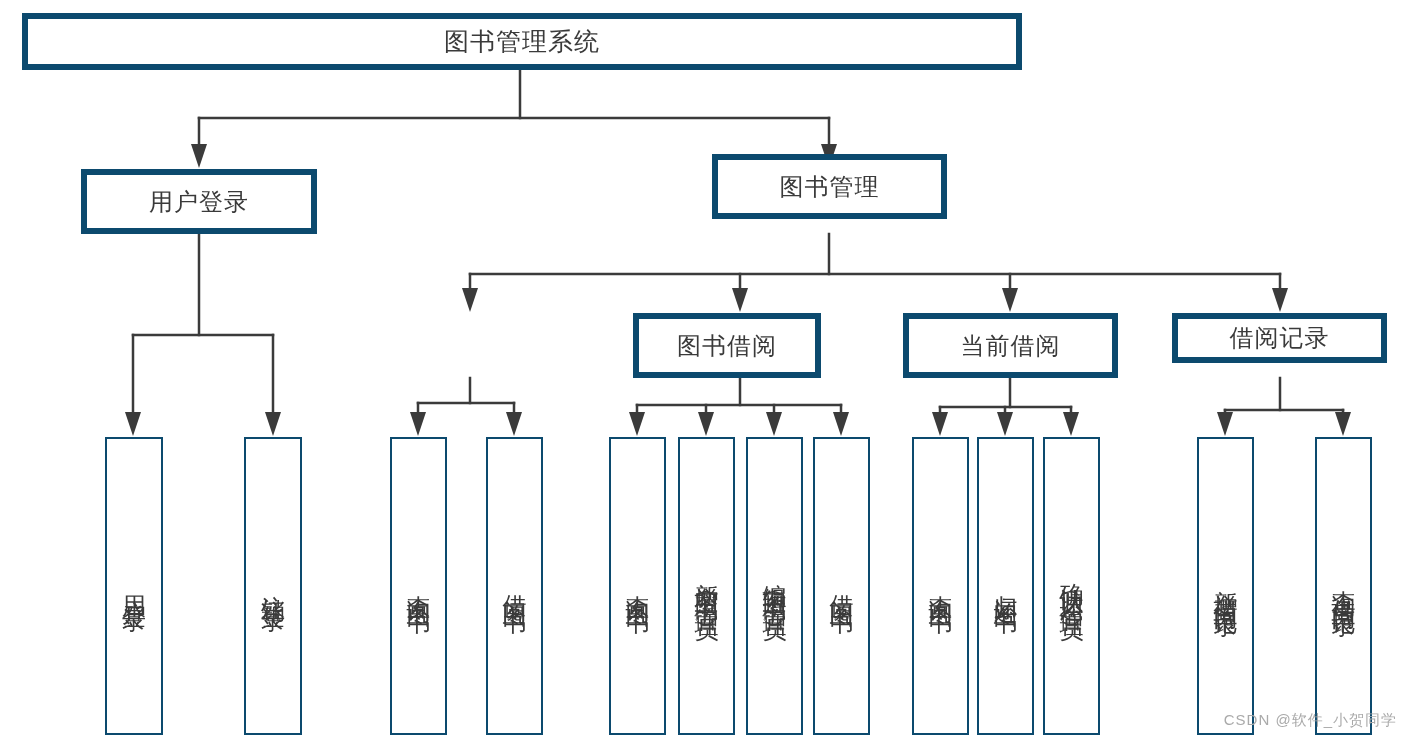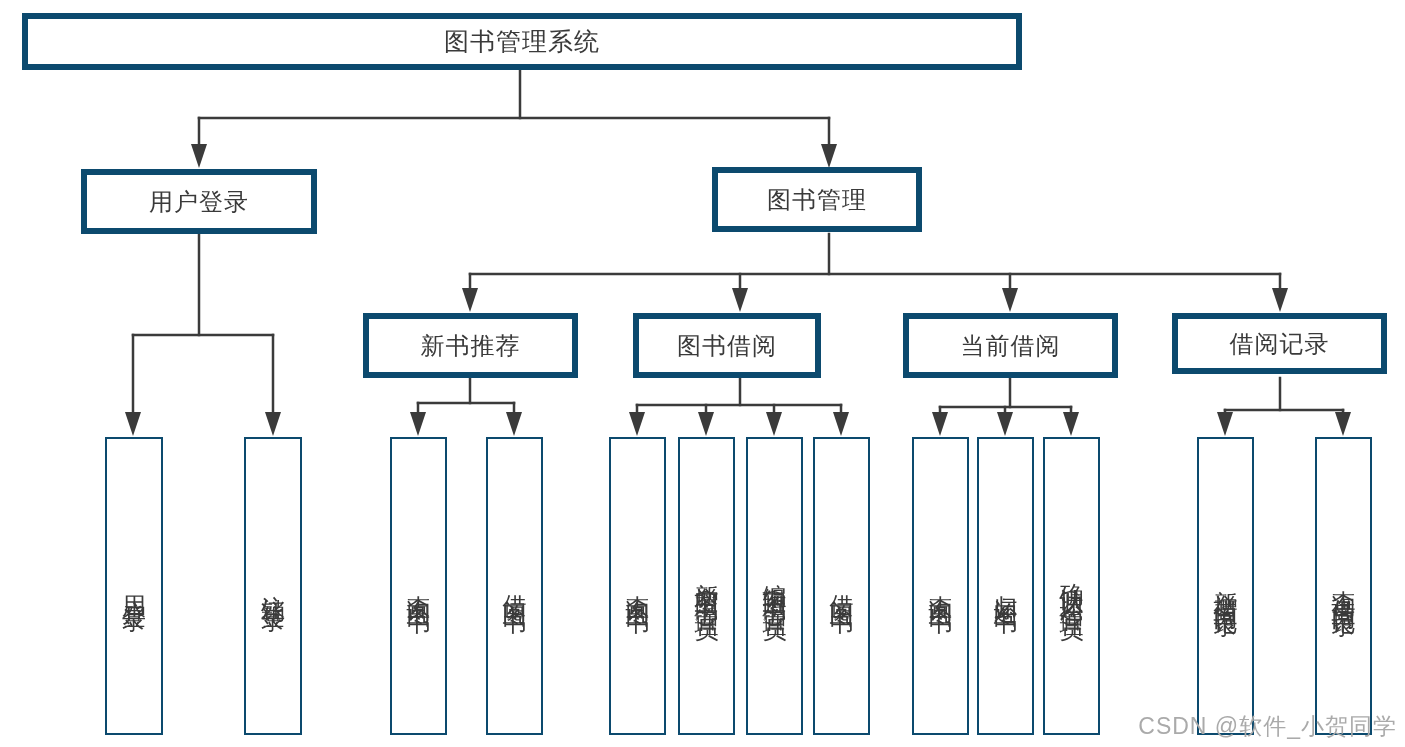--- a/index.html
+++ b/index.html
@@ -35,21 +35,21 @@
     text-orientation: mixed;
     font-size: 24px;
     line-height: 1.08;
     letter-spacing: 5px;
   }
   .watermark {
     position: absolute;
     top: 711px;
     right: 8px;
     z-index: 5;
-    font-size: 23px;
+    font-size: 15px;
     letter-spacing: 1px;
     color: #aaaaaa;
     white-space: nowrap;
   }
 </style>
 </head>
 <body>
 
 <div class="canvas">
 
@@ -117,34 +117,31 @@
     <polygon fill="#3b3b3b" stroke="none" points="1335,412 1351,412 1343,436"></polygon>
   </svg>
 
   <div class="box box-root" style="left:22px; top:13px; width:1000px; height:57px;">
     <span>图书管理系统</span>
   </div>
 
   <div class="box box-h" style="left:81px; top:169px; width:236px; height:65px;">
     <span>用户登录</span>
   </div>
-  <div class="box box-h" style="left:712px; top:167px; width:210px; height:65px;">
+  <div class="box box-h" style="left:712px; top:154px; width:235px; height:65px;">
     <span>图书管理</span>
   </div>
 
-  <div class="box box-h" style="left:363px; top:313px; width:215px; height:65px;">
-    <span>新书推荐</span>
-  </div>
   <div class="box box-h" style="left:633px; top:313px; width:188px; height:65px;">
     <span>图书借阅</span>
   </div>
   <div class="box box-h" style="left:903px; top:313px; width:215px; height:65px;">
     <span>当前借阅</span>
   </div>
-  <div class="box box-h" style="left:1172px; top:313px; width:215px; height:61px;">
+  <div class="box box-h" style="left:1172px; top:313px; width:215px; height:50px;">
     <span>借阅记录</span>
   </div>
 
   <div class="box box-v" style="left:105px; top:437px; width:58px; height:298px;">
     <span>用户登录</span>
   </div>
   <div class="box box-v" style="left:244px; top:437px; width:58px; height:298px;">
     <span>注销登录</span>
   </div>
 

